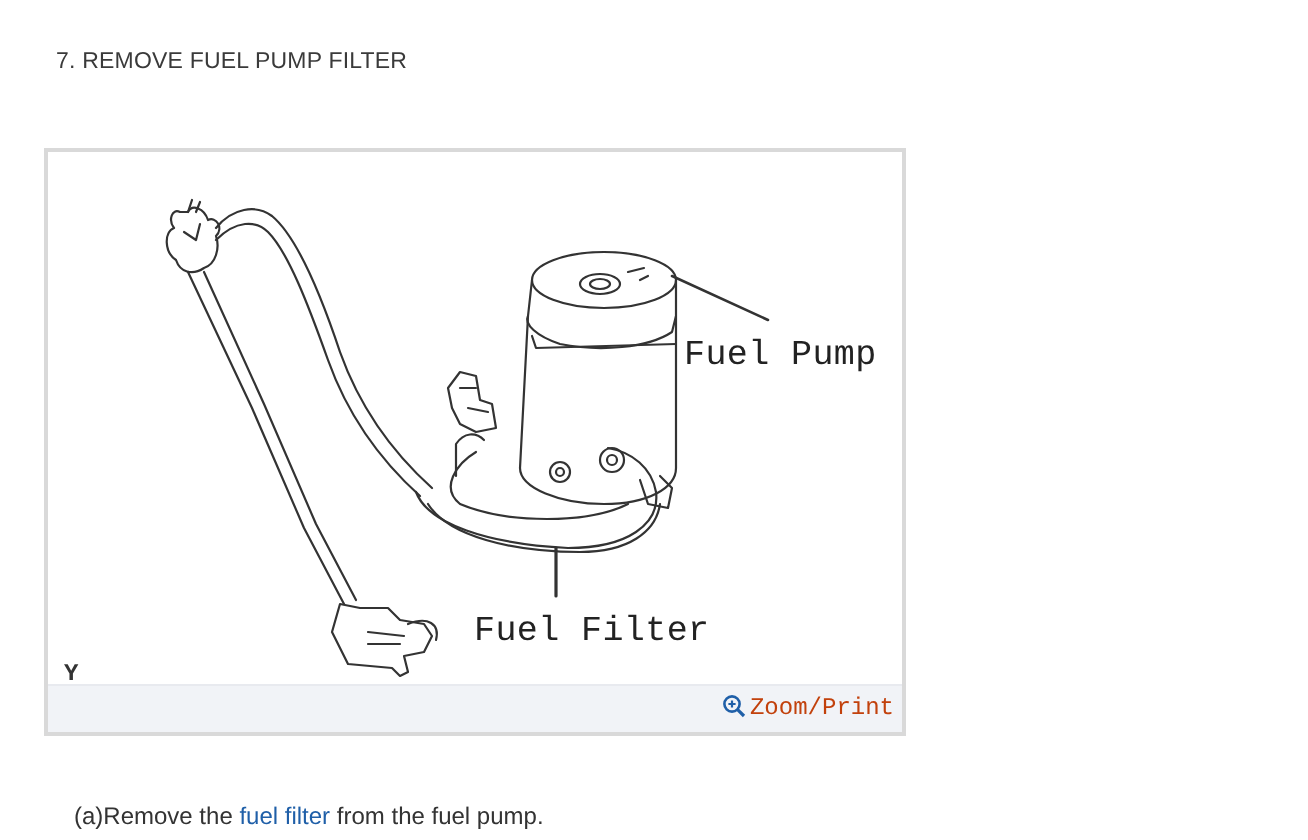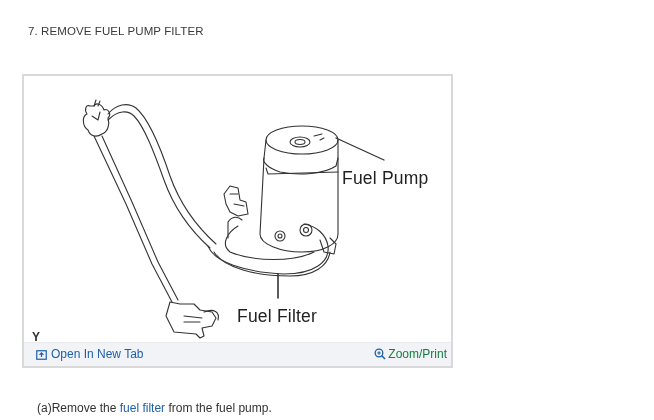--- a/index.html
+++ b/index.html
@@ -6,35 +6,35 @@
   body {
     width: 654px; height: 420px; position: relative; overflow: hidden;
     font-family: "Liberation Sans", sans-serif; color: #333333;
   }
   .step-title {
     position: absolute; left: 28px; top: 25px;
     font-size: 11.5px; color: #3a3a3a; letter-spacing: 0.1px;
   }
   .figure-frame {
     position: absolute; left: 22px; top: 74px; width: 427px; height: 290px;
-    border: 2px solid #d9d9d9; background: #ffffff;
+    border: 2px solid #d9d9d9; background: #ffffff; font-family: Liberation Mono, monospace;
   }
   .figure-svg { position: absolute; left: 0; top: 0; }
   .figure-footer {
     position: absolute; left: 0; right: 0; bottom: 0; height: 23px;
     background: #f1f3f7; border-top: 1px solid #e8eaef;
   }
   .open-tab-link {
     position: absolute; left: 12px; top: 4px;
     font-size: 12px; color: #1f5fa8; display: flex; align-items: center; gap: 4px;
     cursor: pointer; text-decoration: none;
   }
   .zoom-link {
     position: absolute; right: 4px; top: 4px;
-    font-size: 12px; color: #15803d; display: flex; align-items: center; gap: 2px;
+    font-size: 12px; color: #c2410c; display: flex; gap: 2px;
     cursor: pointer;
   }
   .icon { display: inline-block; width: 11px; height: 11px; }
   .figure-code {
     position: absolute; left: 8px; top: 254px;
     font-size: 12px; color: #333; font-weight: bold;
   }
   .label-pump, .label-filter {
     position: absolute; font-size: 17.5px; color: #222; letter-spacing: 0.2px;
   }
@@ -91,27 +91,20 @@
     <path d="M312 62 L360 84" stroke-width="1.3"></path>
 
     <path d="M254 198 L254 222" stroke-width="1.6"></path>
   </svg>
 
   <div class="label-pump">Fuel Pump</div>
   <div class="label-filter">Fuel Filter</div>
   <div class="figure-code">Y</div>
 
   <div class="figure-footer">
-    <a class="open-tab-link">
-      <svg class="icon" viewBox="0 0 11 11">
-        <rect x="0.75" y="1.75" width="9.5" height="8.5" fill="none" stroke="#1f5fa8" stroke-width="1.2"></rect>
-        <path d="M5.5 8 L5.5 4 M3.5 5.8 L5.5 3.8 L7.5 5.8" stroke="#1f5fa8" stroke-width="1.2" fill="none"></path>
-      </svg>
-      <span>Open In New Tab</span>
-    </a>
     <a class="zoom-link">
       <svg class="icon" viewBox="0 0 12 12" style="width:12px;height:12px;">
         <circle cx="5" cy="5" r="3.8" fill="none" stroke="#1f5fa8" stroke-width="1.3"></circle>
         <path d="M7.8 7.8 L11 11" stroke="#1f5fa8" stroke-width="1.6"></path>
         <path d="M3.2 5 L6.8 5 M5 3.2 L5 6.8" stroke="#1f5fa8" stroke-width="1.1"></path>
       </svg>
       <span>Zoom/Print</span>
     </a>
   </div>
 </div>

